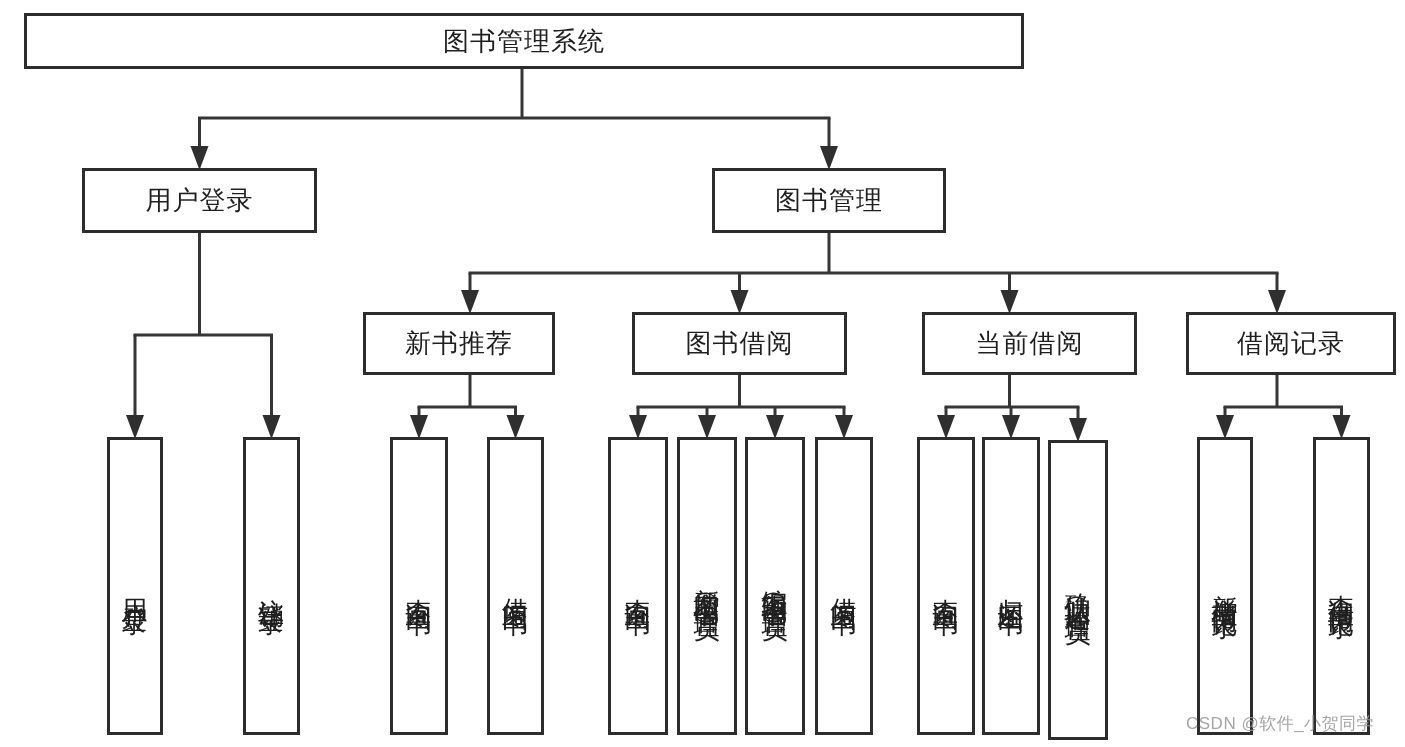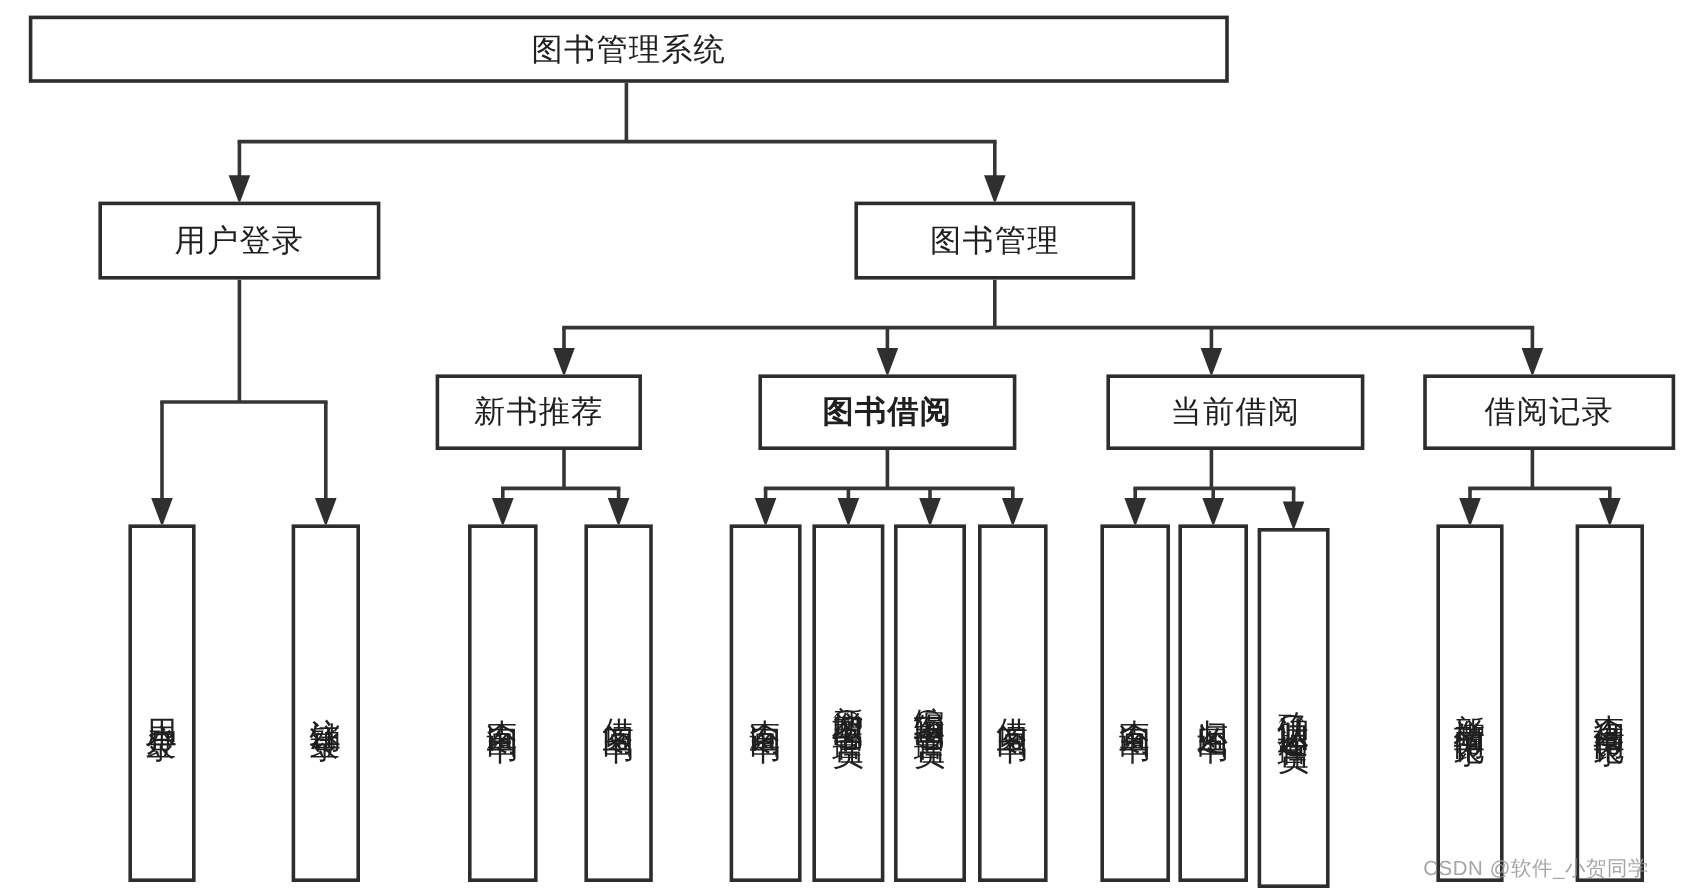--- a/index.html
+++ b/index.html
@@ -112,24 +112,24 @@
   <div>
       <div class="node horizontal" style="left: 24px; top: 13px; width: 1000px; height: 56px;">
         <span class="lbl">图书管理系统</span>
       </div>
       <div class="node horizontal" style="left: 82px; top: 168px; width: 235px; height: 65px;">
         <span class="lbl">用户登录</span>
       </div>
       <div class="node horizontal" style="left: 712px; top: 168px; width: 234px; height: 65px; justify-content: center;">
         <span class="lbl">图书管理</span>
       </div>
-      <div class="node horizontal" style="left: 363px; top: 312px; width: 172px; height: 63px;">
+      <div class="node horizontal" style="left: 363px; top: 312px; width: 192px; height: 63px;">
         <span class="lbl">新书推荐</span>
       </div>
-      <div class="node horizontal" style="left: 632px; top: 312px; width: 215px; height: 63px; font-weight: bold;">
+      <div class="node horizontal" style="left: 632px; top: 312px; width: 215px; height: 63px;">
         <span class="lbl">图书借阅</span>
       </div>
       <div class="node horizontal" style="left: 902px; top: 312px; width: 215px; height: 63px; margin-left: 20px;">
         <span class="lbl">当前借阅</span>
       </div>
       <div class="node horizontal" style="left: 1172px; top: 312px; width: 210px; height: 63px; margin-left: 14px;">
         <span class="lbl">借阅记录</span>
       </div>
       <div class="node vertical" style="left: 107px; top: 437px; width: 56px; height: 298px;">
         <span class="lbl">用户登录</span>

